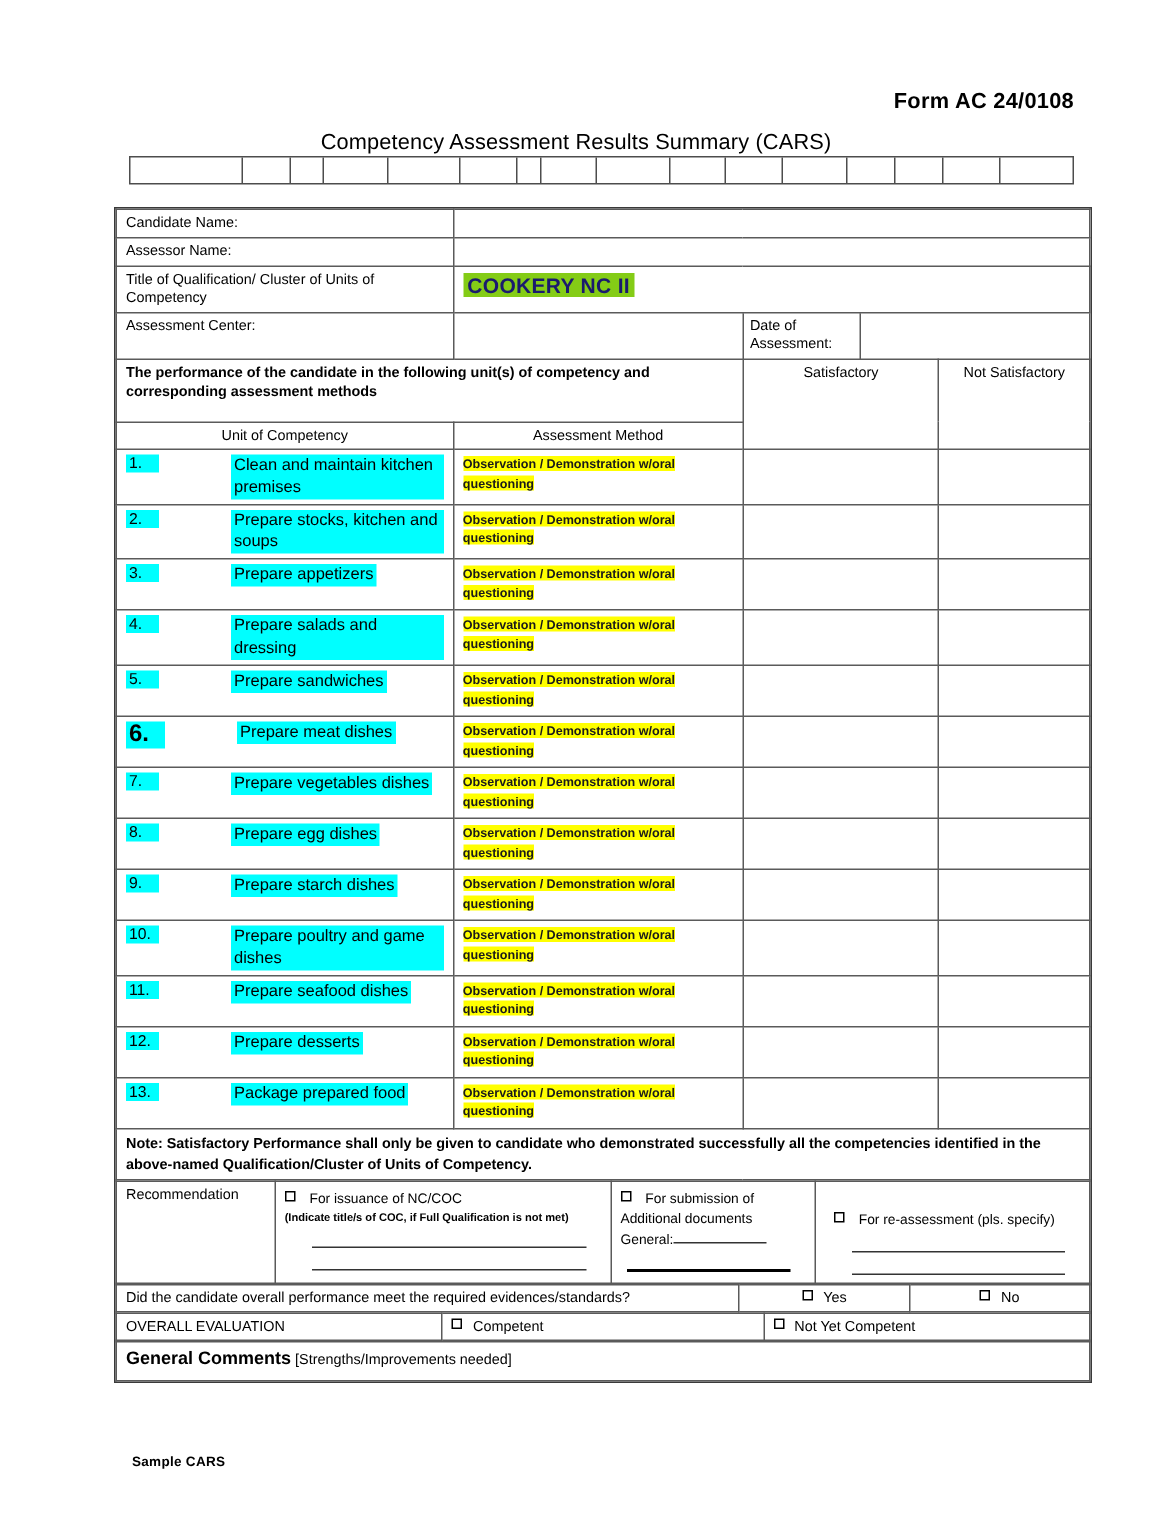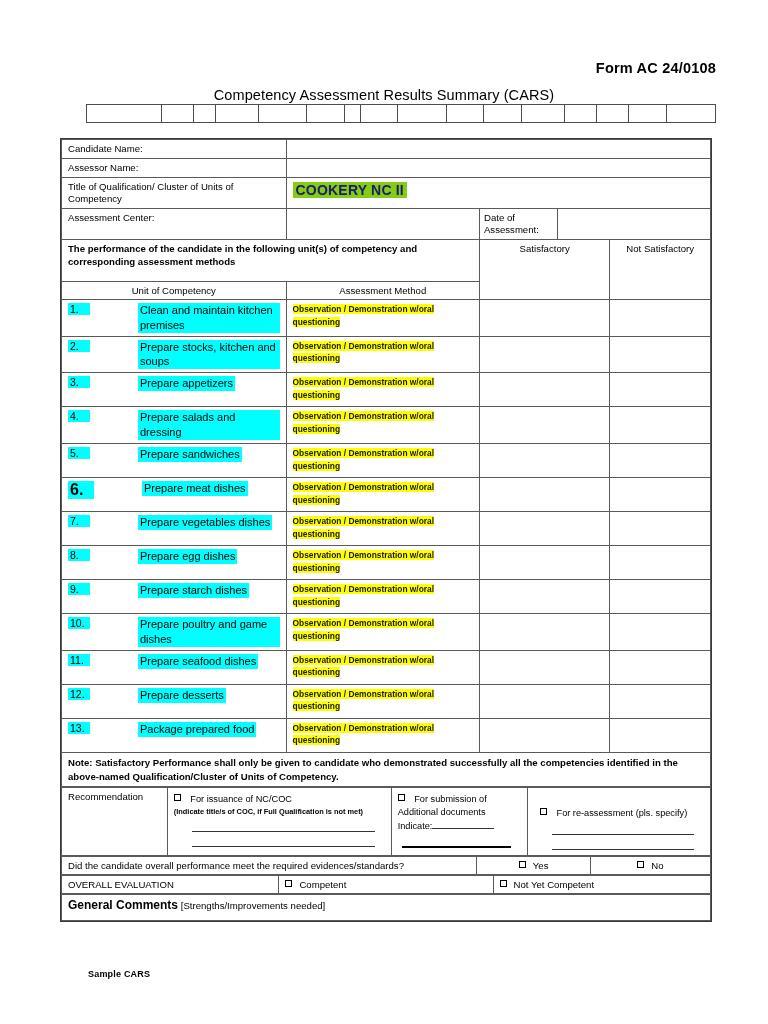--- a/index.html
+++ b/index.html
@@ -43,21 +43,21 @@
   }
   .boxes-strip .bx {
     border-right: 1px solid #4d4d4d;
     height: 100%;
   }
   .boxes-strip .bx:last-child { border-right: none; }
 
   
   .frame {
     position: absolute;
-    top: 138px; left: 60px;
+    top: 138px; left: 76px;
     width: 652px;
     border: 1px solid #3a3a3a;
     background: #fff;
   }
 
   table.t { border-collapse: collapse; width: 100%; table-layout: fixed; }
   table.t td { border: 1px solid #5a5a5a; vertical-align: top; padding: 3px 6px; font-size: 9.6px; }
 
   .lbl { font-size: 9.6px; line-height: 1.25; }
   .pad2 { padding: 4px 6px; }
@@ -387,21 +387,21 @@
           <div class="wline"></div>
           <div class="wline"></div>
         </td>
 
         <td style="padding:5px 6px;">
           <div class="rec-opt">
             <span class="chk"></span>
             <span>For submission of Additional documents</span>
           </div>
           <div class="rec-opt" style="margin-top:2px;">
-            <span>Indicate:</span><span style="display:inline-block;width:62px;border-bottom:1.2px solid #333;"></span>
+            <span>General:</span><span style="display:inline-block;width:62px;border-bottom:1.2px solid #333;"></span>
           </div>
           <div class="wline thick" style="margin-left:4px;"></div>
         </td>
 
         <td style="padding:5px 6px;">
           <div class="rec-opt" style="padding-left:6px;margin-top:14px;">
             <span class="chk"></span>
             <span>For re-assessment (pls. specify)</span>
           </div>
           <div class="wline"></div>

